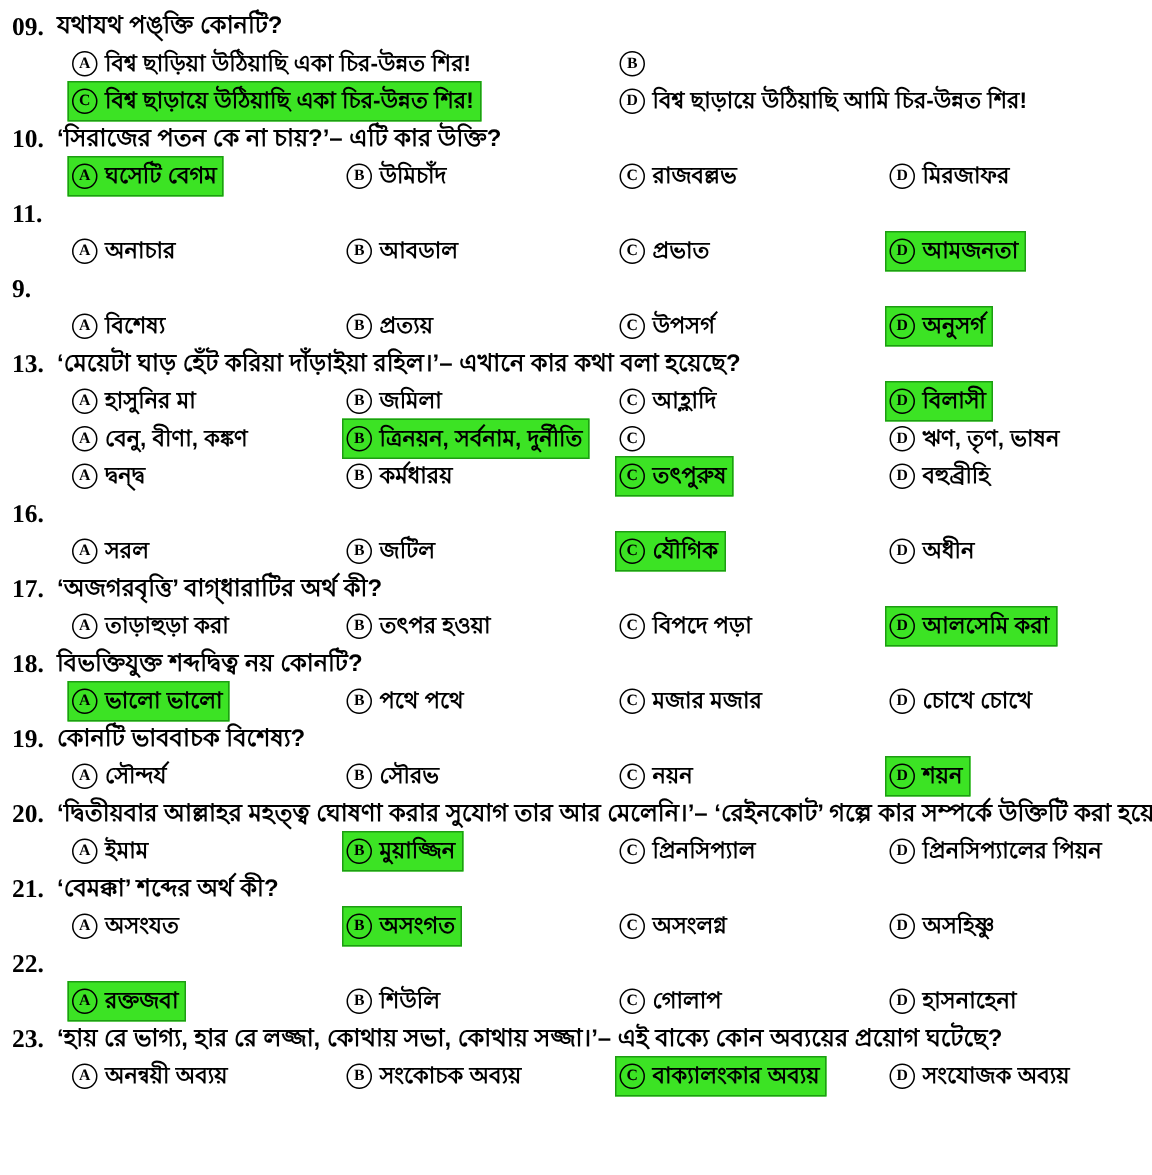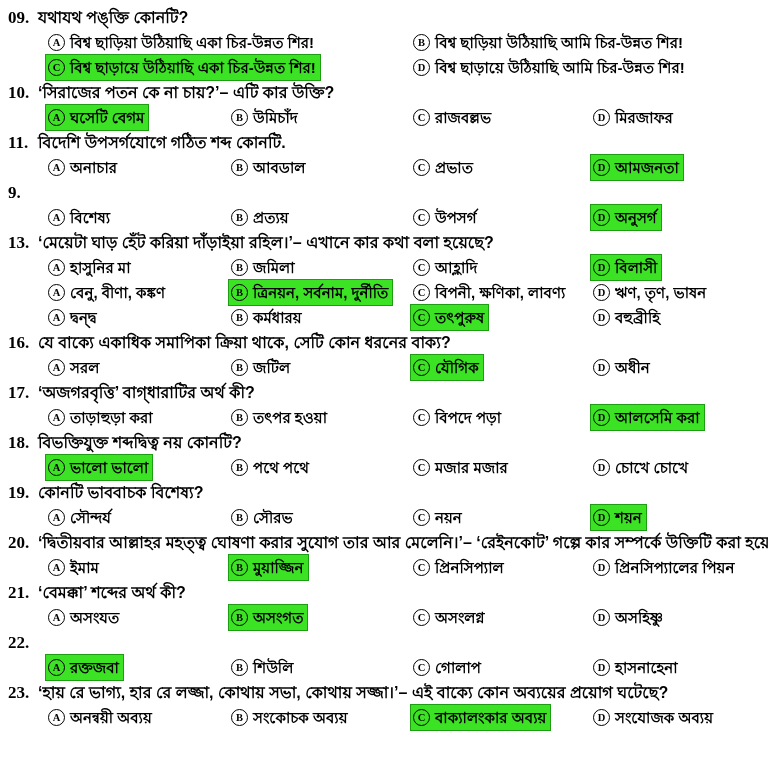--- a/index.html
+++ b/index.html
@@ -86,21 +86,20 @@
     <div class="opts cols2">
           <span class="opt">
             <span class="opt-inner">
               <span class="circle">A</span>
               <span class="opt-label">বিশ্ব ছাড়িয়া উঠিয়াছি একা চির-উন্নত শির!</span>
             </span>
           </span>
           <span class="opt">
             <span class="opt-inner">
               <span class="circle">B</span>
-              <span class="opt-label">বিশ্ব ছাড়িয়া উঠিয়াছি আমি চির-উন্নত শির!</span>
             </span>
           </span>
           <span class="opt">
             <span class="opt-inner correct">
               <span class="circle">C</span>
               <span class="opt-label">বিশ্ব ছাড়ায়ে উঠিয়াছি একা চির-উন্নত শির!</span>
             </span>
           </span>
           <span class="opt">
             <span class="opt-inner">
@@ -140,21 +139,20 @@
               <span class="circle">D</span>
               <span class="opt-label">মিরজাফর</span>
             </span>
           </span>
         </div>
   </div>
 
   <div class="question">
     <div class="q-line">
       <span class="q-num">11.</span>
-      <span class="q-text">বিদেশি উপসর্গযোগে গঠিত শব্দ কোনটি.</span>
     </div>
     <div class="opts cols4">
           <span class="opt">
             <span class="opt-inner">
               <span class="circle">A</span>
               <span class="opt-label">অনাচার</span>
             </span>
           </span>
           <span class="opt">
             <span class="opt-inner">
@@ -252,21 +250,20 @@
           </span>
           <span class="opt">
             <span class="opt-inner correct">
               <span class="circle">B</span>
               <span class="opt-label">ত্রিনয়ন, সর্বনাম, দুর্নীতি</span>
             </span>
           </span>
           <span class="opt">
             <span class="opt-inner">
               <span class="circle">C</span>
-              <span class="opt-label">বিপনী, ক্ষণিকা, লাবণ্য</span>
             </span>
           </span>
           <span class="opt">
             <span class="opt-inner">
               <span class="circle">D</span>
               <span class="opt-label">ঋণ, তৃণ, ভাষন</span>
             </span>
           </span>
         </div>
   </div>
@@ -296,21 +293,20 @@
               <span class="circle">D</span>
               <span class="opt-label">বহুব্রীহি</span>
             </span>
           </span>
         </div>
   </div>
 
   <div class="question">
     <div class="q-line">
       <span class="q-num">16.</span>
-      <span class="q-text">যে বাক্যে একাধিক সমাপিকা ক্রিয়া থাকে, সেটি কোন ধরনের বাক্য?</span>
     </div>
     <div class="opts cols4">
           <span class="opt">
             <span class="opt-inner">
               <span class="circle">A</span>
               <span class="opt-label">সরল</span>
             </span>
           </span>
           <span class="opt">
             <span class="opt-inner">

